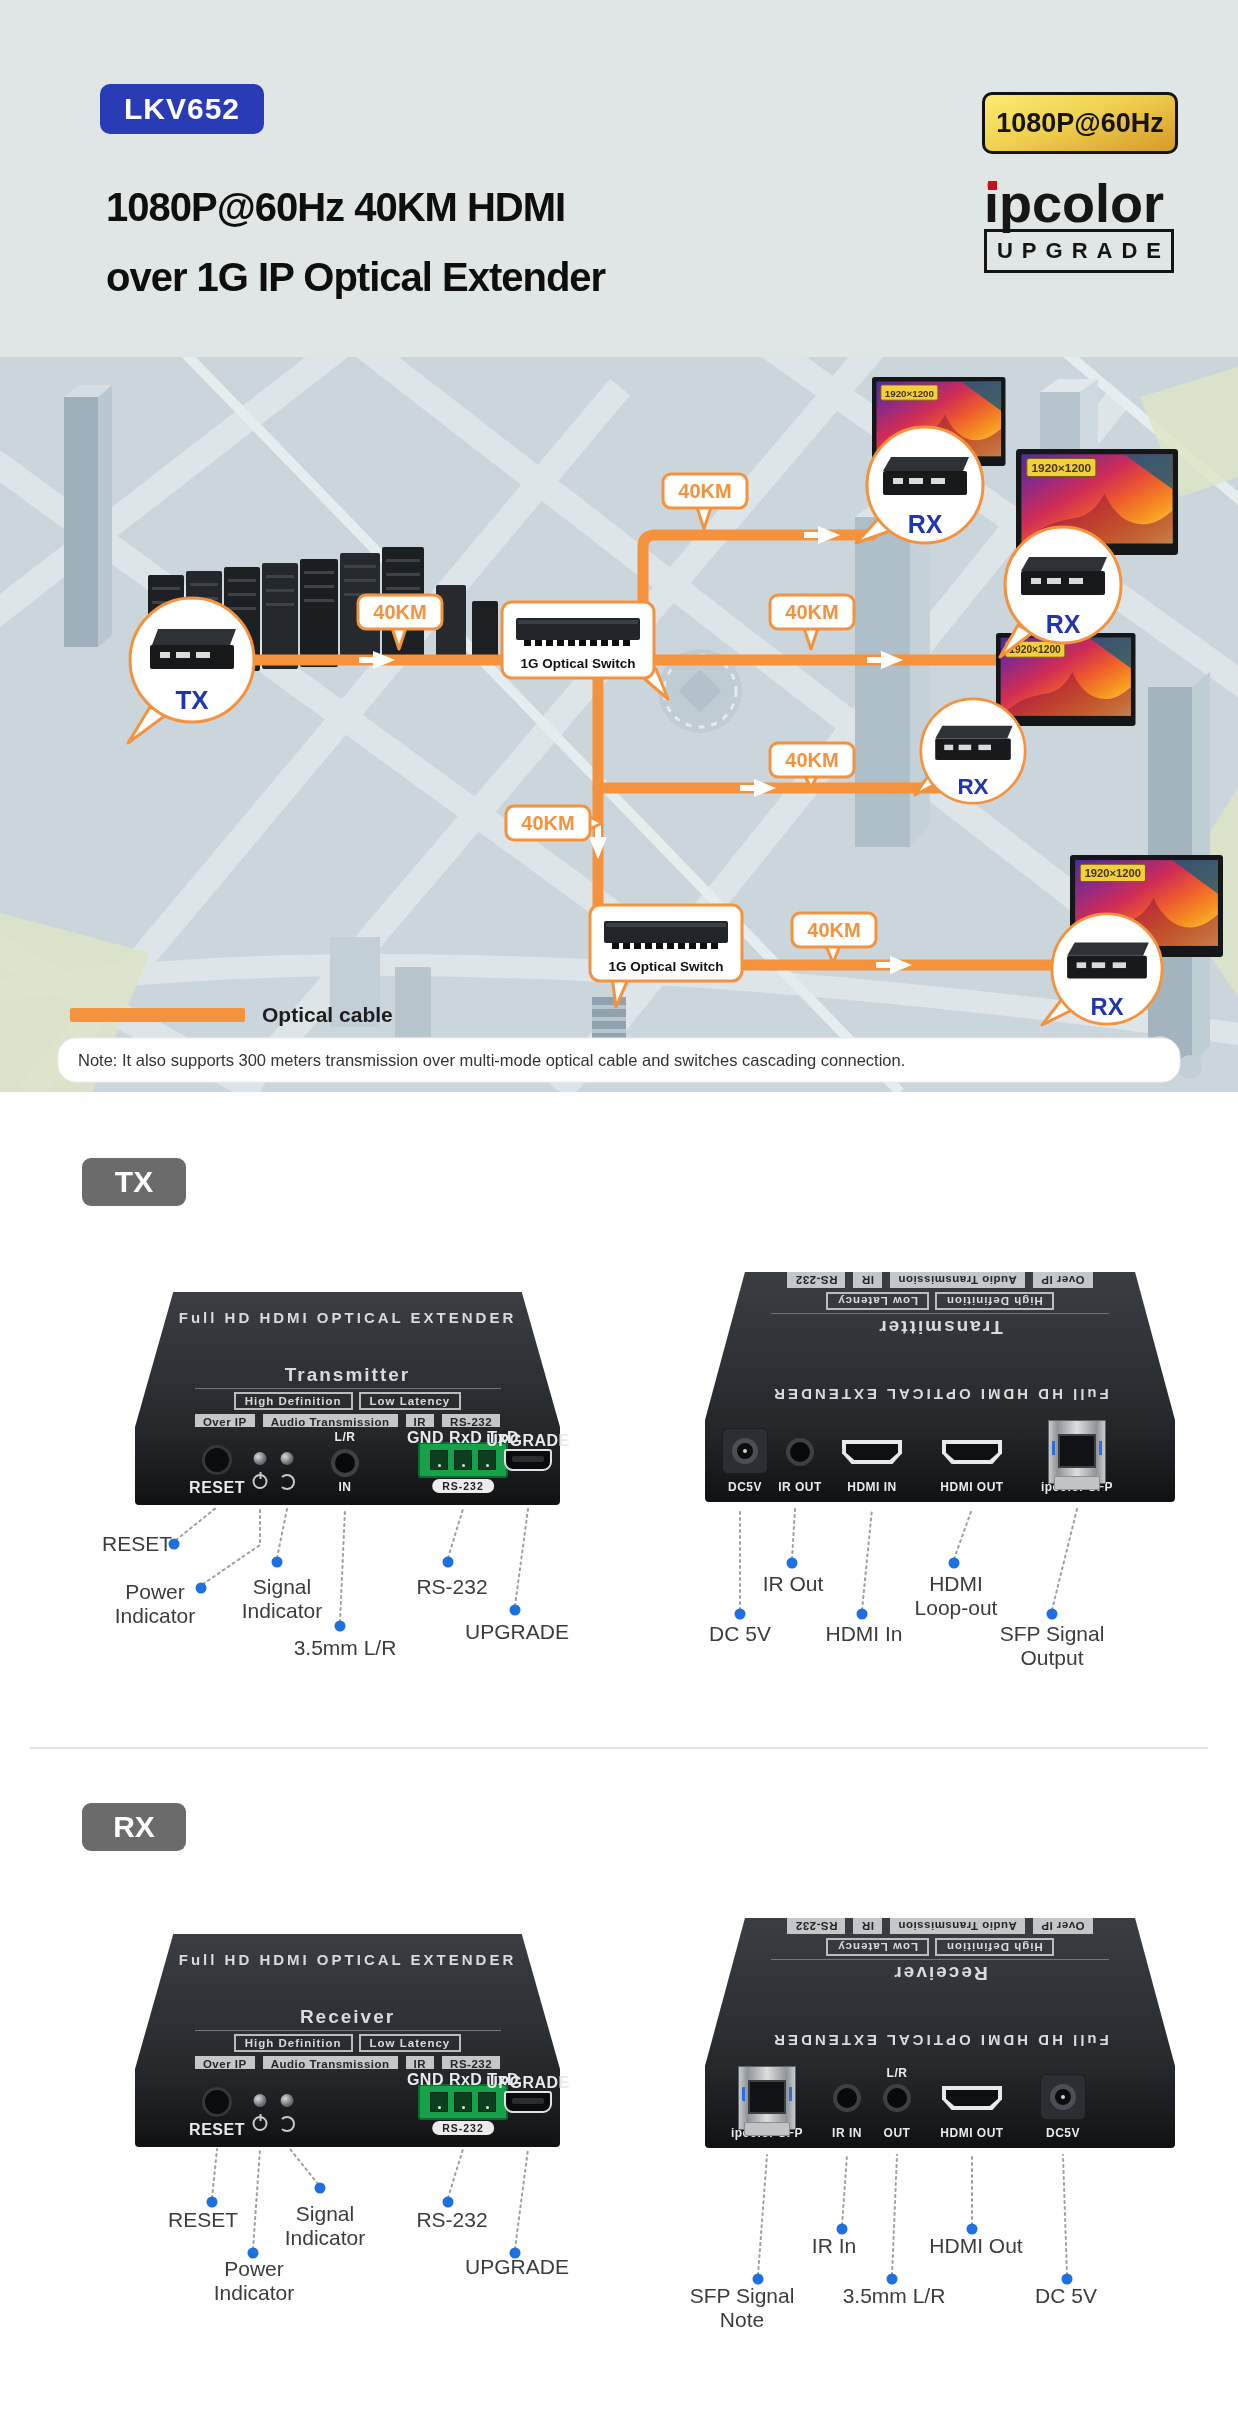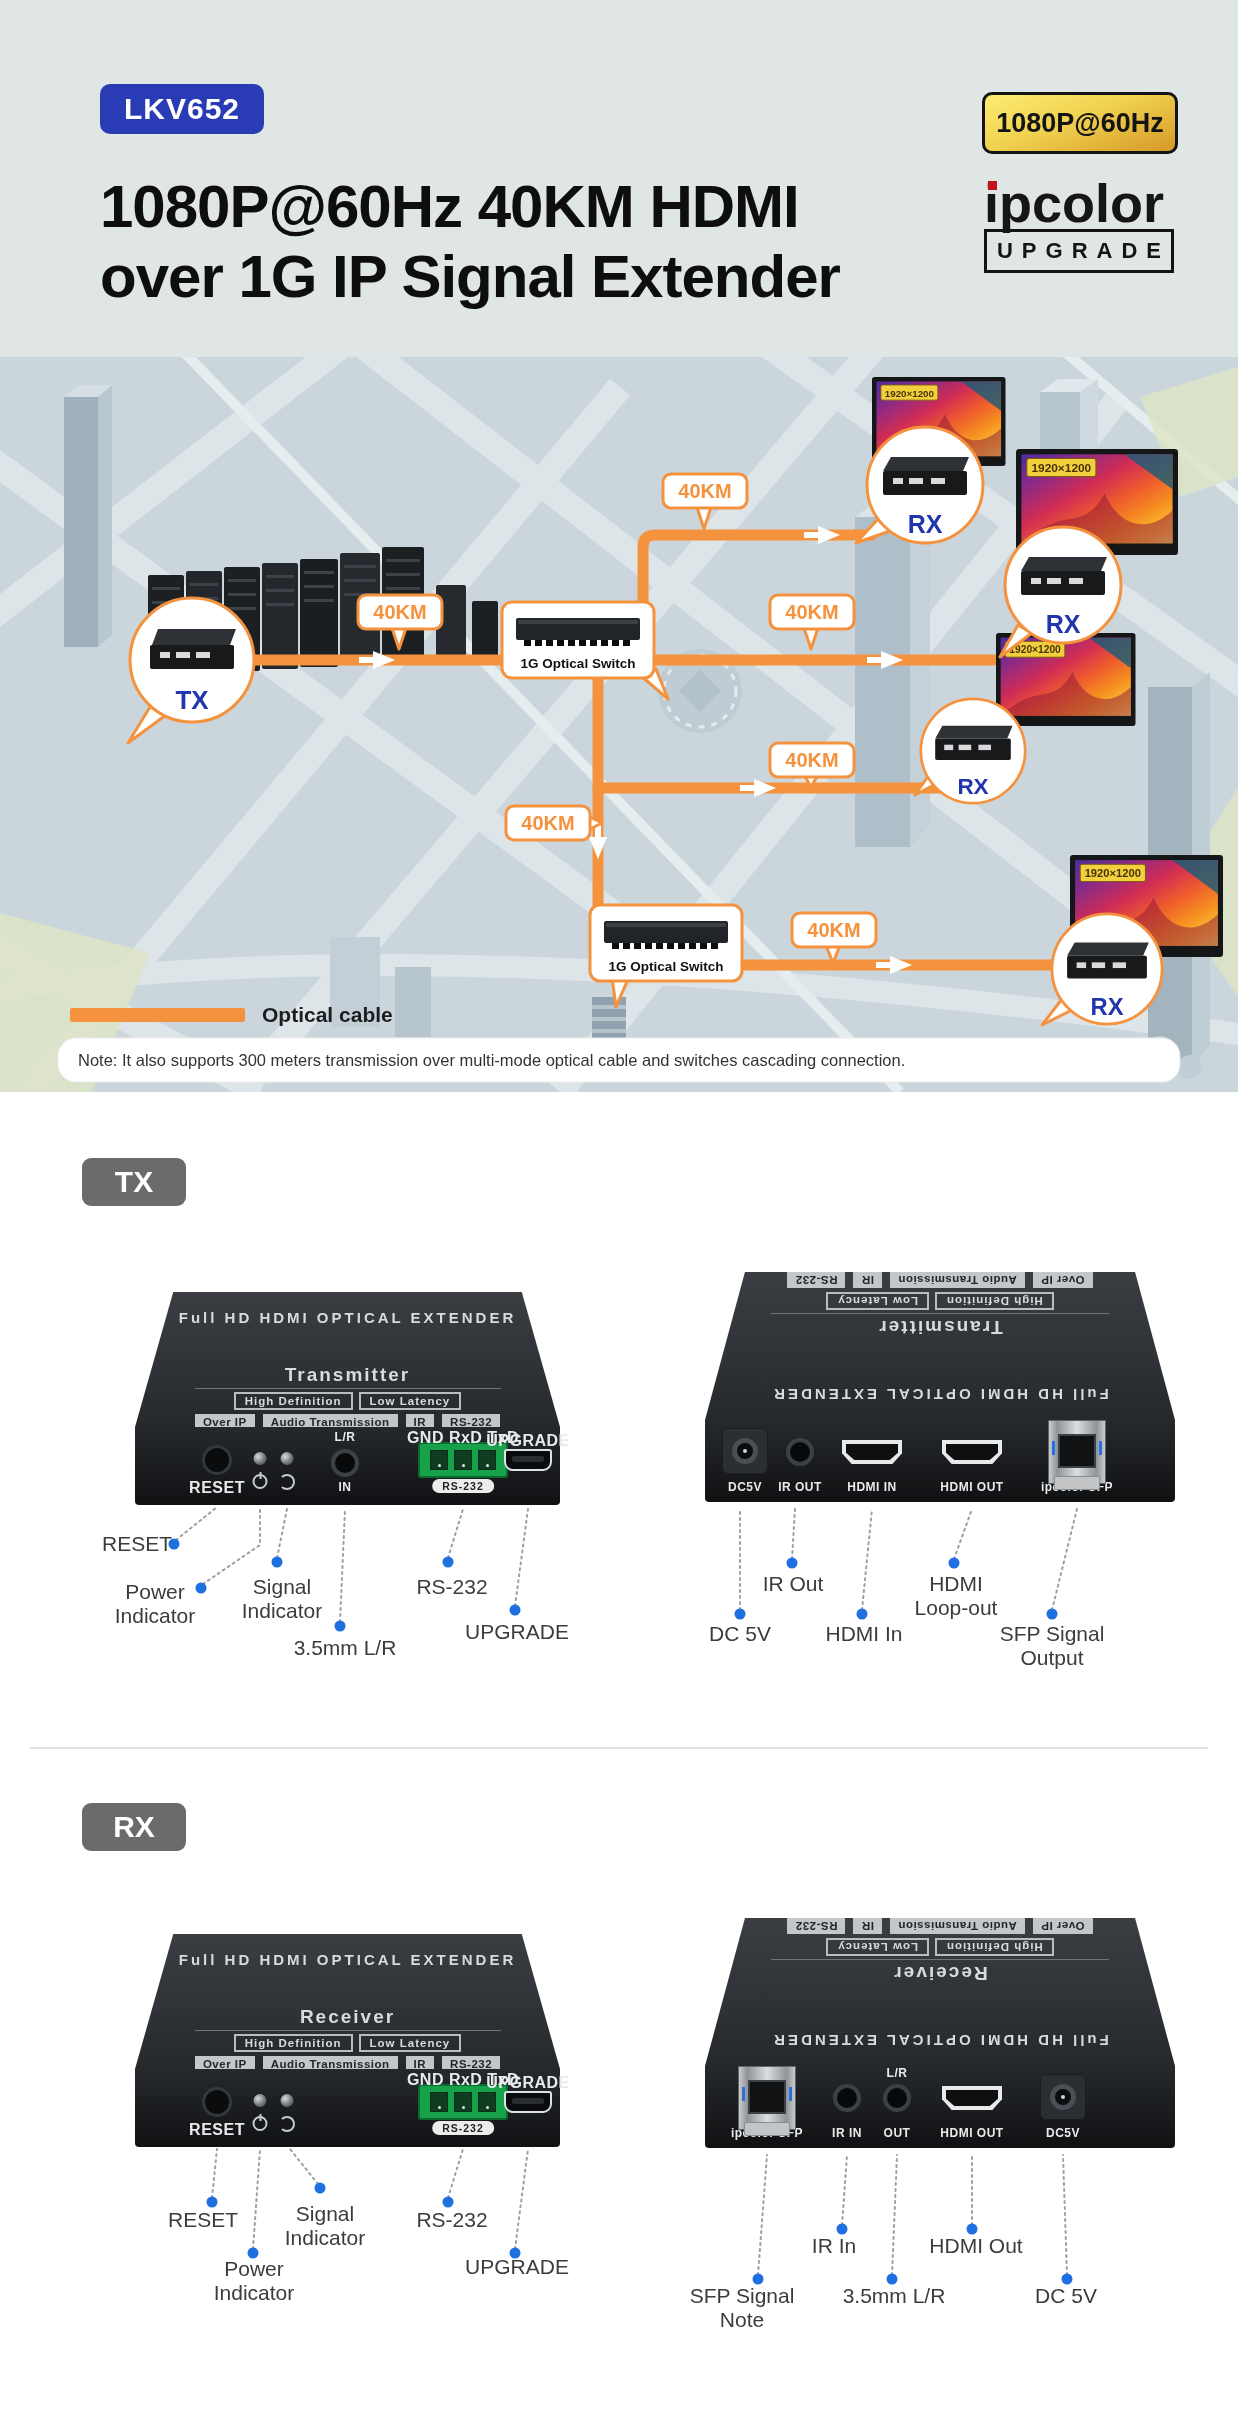--- a/index.html
+++ b/index.html
@@ -2,21 +2,21 @@
 <html><head>
 <meta charset="utf-8">
 <style>
   html,body{margin:0;padding:0;background:#fff}
   .page{position:relative;width:1238px;height:2435px;background:#fff;overflow:hidden;
         font-family:"Liberation Sans",sans-serif;}
   
   .hdr{position:absolute;left:0;top:0;width:1238px;height:357px;background:#e0e5e6}
   .model-badge{position:absolute;left:100px;top:84px;background:#2a3cb5;color:#fff;
         font-weight:bold;font-size:30px;padding:8px 24px;border-radius:10px;letter-spacing:1px}
-  .title{position:absolute;left:100px;top:172px;font-size:60px;font-weight:800;color:#0e0e0e;
+  .title{position:absolute;left:106px;top:172px;font-size:40px;font-weight:800;color:#0e0e0e;
         line-height:70px;letter-spacing:-1px;white-space:nowrap}
   .res-badge{position:absolute;left:982px;top:92px;width:190px;height:56px;border:3px solid #141414;
         border-radius:10px;background:linear-gradient(160deg,#fbe96e 5%,#f0d14f 45%,#d89e2b 95%);
         color:#141414;font-weight:bold;font-size:27px;display:flex;align-items:center;justify-content:center}
   .brand{position:absolute;left:984px;top:172px;font-size:54px;font-weight:800;color:#161616;letter-spacing:0}
   .brand-dot{position:absolute;left:988px;top:181px;width:9px;height:9px;background:#c2131c}
   .brand-sub{position:absolute;left:984px;top:229px;width:184px;height:38px;border:3px solid #141414;
         display:flex;align-items:center;justify-content:center;font-size:22px;font-weight:bold;
         letter-spacing:9px;text-indent:9px;color:#141414}
   
@@ -98,21 +98,21 @@
 </style>
 </head>
 <body>
 
 <div class="page">
 
   <div class="hdr">
     <div class="model-badge">LKV652</div>
     <div class="title">
       <div>1080P@60Hz 40KM HDMI</div>
-      <div>over 1G IP Signal Extender</div>
+      <div>over 1G IP Optical Extender</div>
     </div>
     <div class="res-badge">1080P@60Hz</div>
     <div class="brand">ipcolor</div>
     <div class="brand-dot"></div>
     <div class="brand-sub">UPGRADE</div>
   </div>
 
   <svg class="map" width="1238" height="735" viewBox="0 0 1238 735">
     <defs>
       <linearGradient id="g-screen" x1="0" y1="0" x2="1" y2="1">

